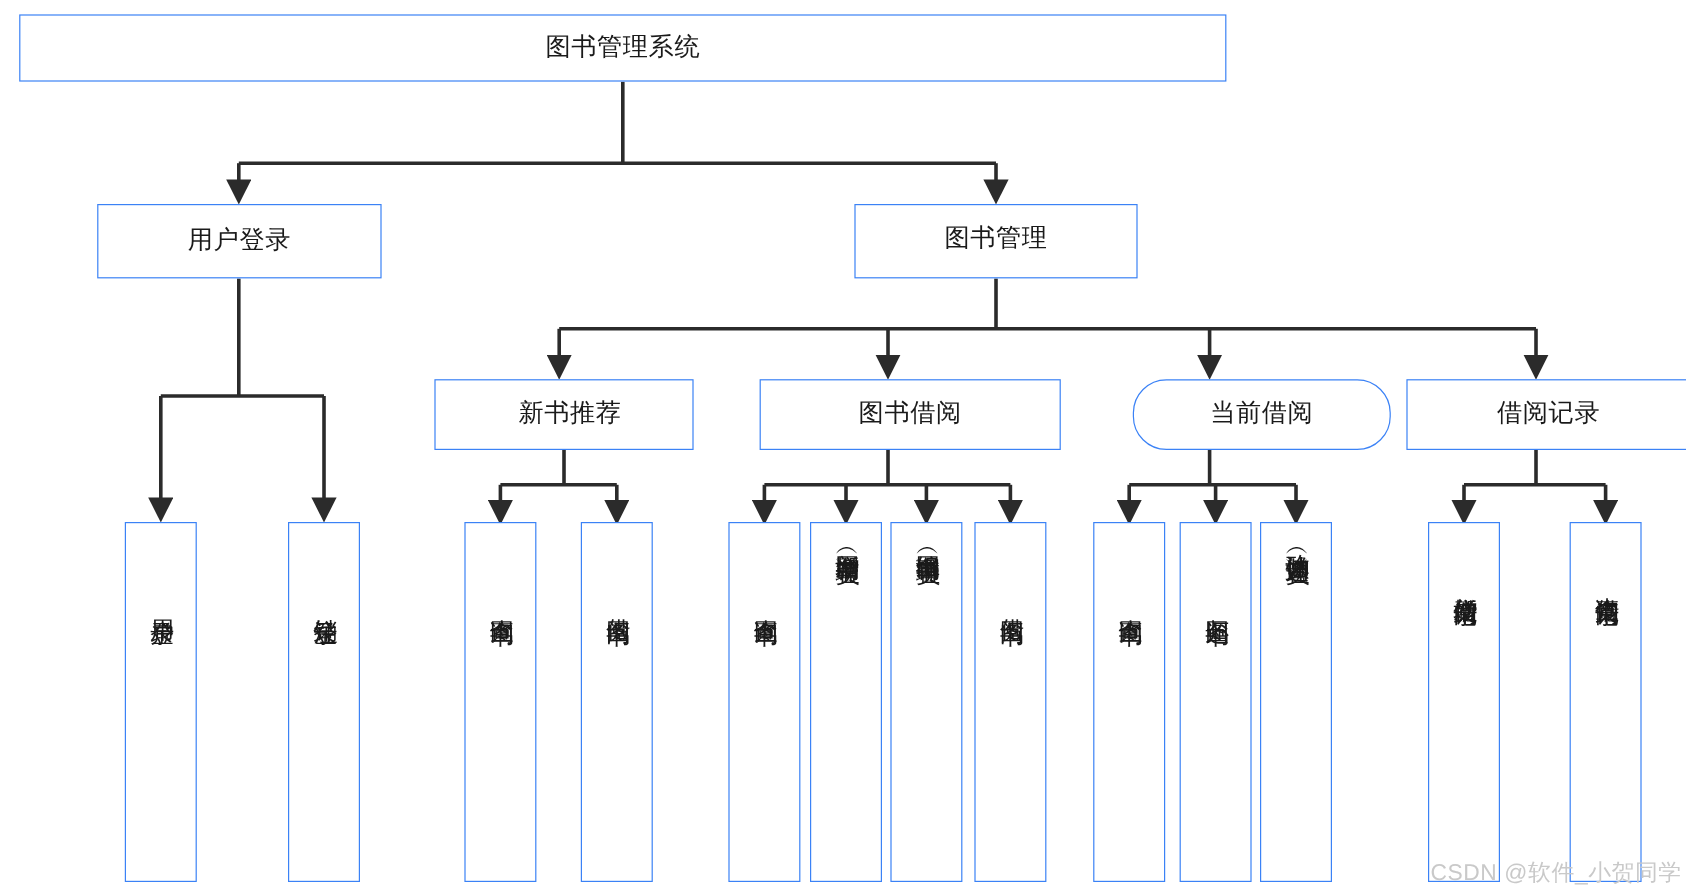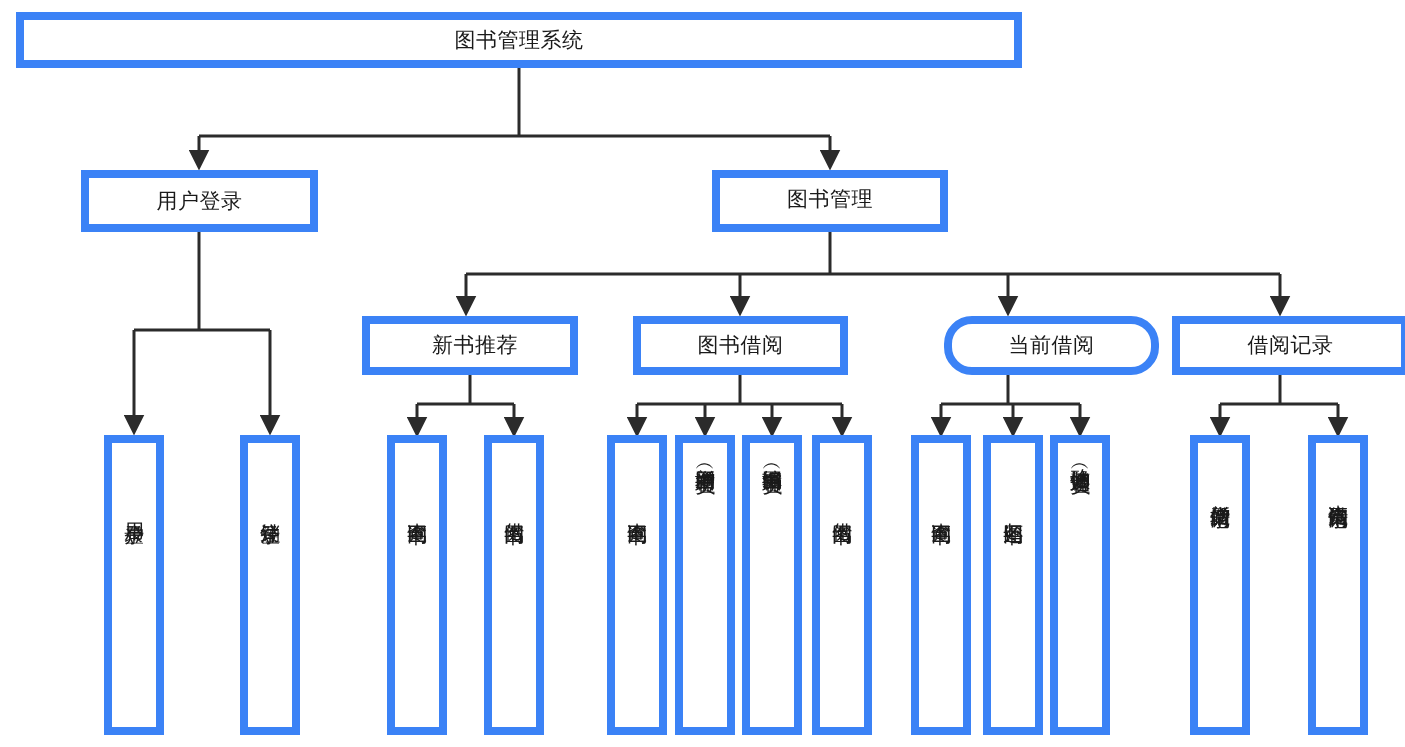--- a/index.html
+++ b/index.html
@@ -21,21 +21,21 @@
     position: absolute;
     left: 0;
     top: 0;
     width: 1405px;
     height: 747px;
     pointer-events: none;
   }
   .node {
     position: absolute;
     box-sizing: border-box;
-    border: 8px solid #3b82f6;
+    border: 1px solid #3b82f6;
     background: #ffffff;
     display: flex;
     align-items: center;
     justify-content: center;
     color: #1a1a1a;
   }
   .node .label {
     font-size: 21px;
     line-height: 1.15;
     letter-spacing: 0.5px;
@@ -134,21 +134,21 @@
   <div class="node" style="left:81px; top:170px; width:237px; height:62px;">
     <span class="label">用户登录</span>
   </div>
   <div class="node" style="left:712px; top:170px; width:236px; height:62px;font-family:Liberation Mono, monospace;">
     <span class="label">图书管理</span>
   </div>
 
   <div class="node" style="left:362px; top:316px; width:216px; height:59px;padding-left:10px;">
     <span class="label">新书推荐</span>
   </div>
-  <div class="node" style="left:633px; top:316px; width:215px; height:59px;">
+  <div class="node" style="left:633px; top:316px; width:251px; height:59px;">
     <span class="label">图书借阅</span>
   </div>
   <div class="node" style="left:944px; top:316px; width:215px; height:59px;border-radius:28px;">
     <span class="label">当前借阅</span>
   </div>
   <div class="node" style="left:1172px; top:316px; width:237px; height:59px;">
     <span class="label">借阅记录</span>
   </div>
 
   <div class="node leaf mid" style="left:104px; top:435px; width:60px; height:300px;">
@@ -188,14 +188,15 @@
     <span class="label">确认归还（管理员）</span>
   </div>
 
   <div class="node leaf mid2" style="left:1190px; top:435px; width:60px; height:300px;">
     <span class="label">新增借阅记录</span>
   </div>
   <div class="node leaf mid2" style="left:1308px; top:435px; width:60px; height:300px;">
     <span class="label">查询借阅记录</span>
   </div>
 
+  <div class="watermark" style="left:1192px; top:714px;">CSDN @软件_小贺同学</div>
 
 </div>
 
 </body></html>

